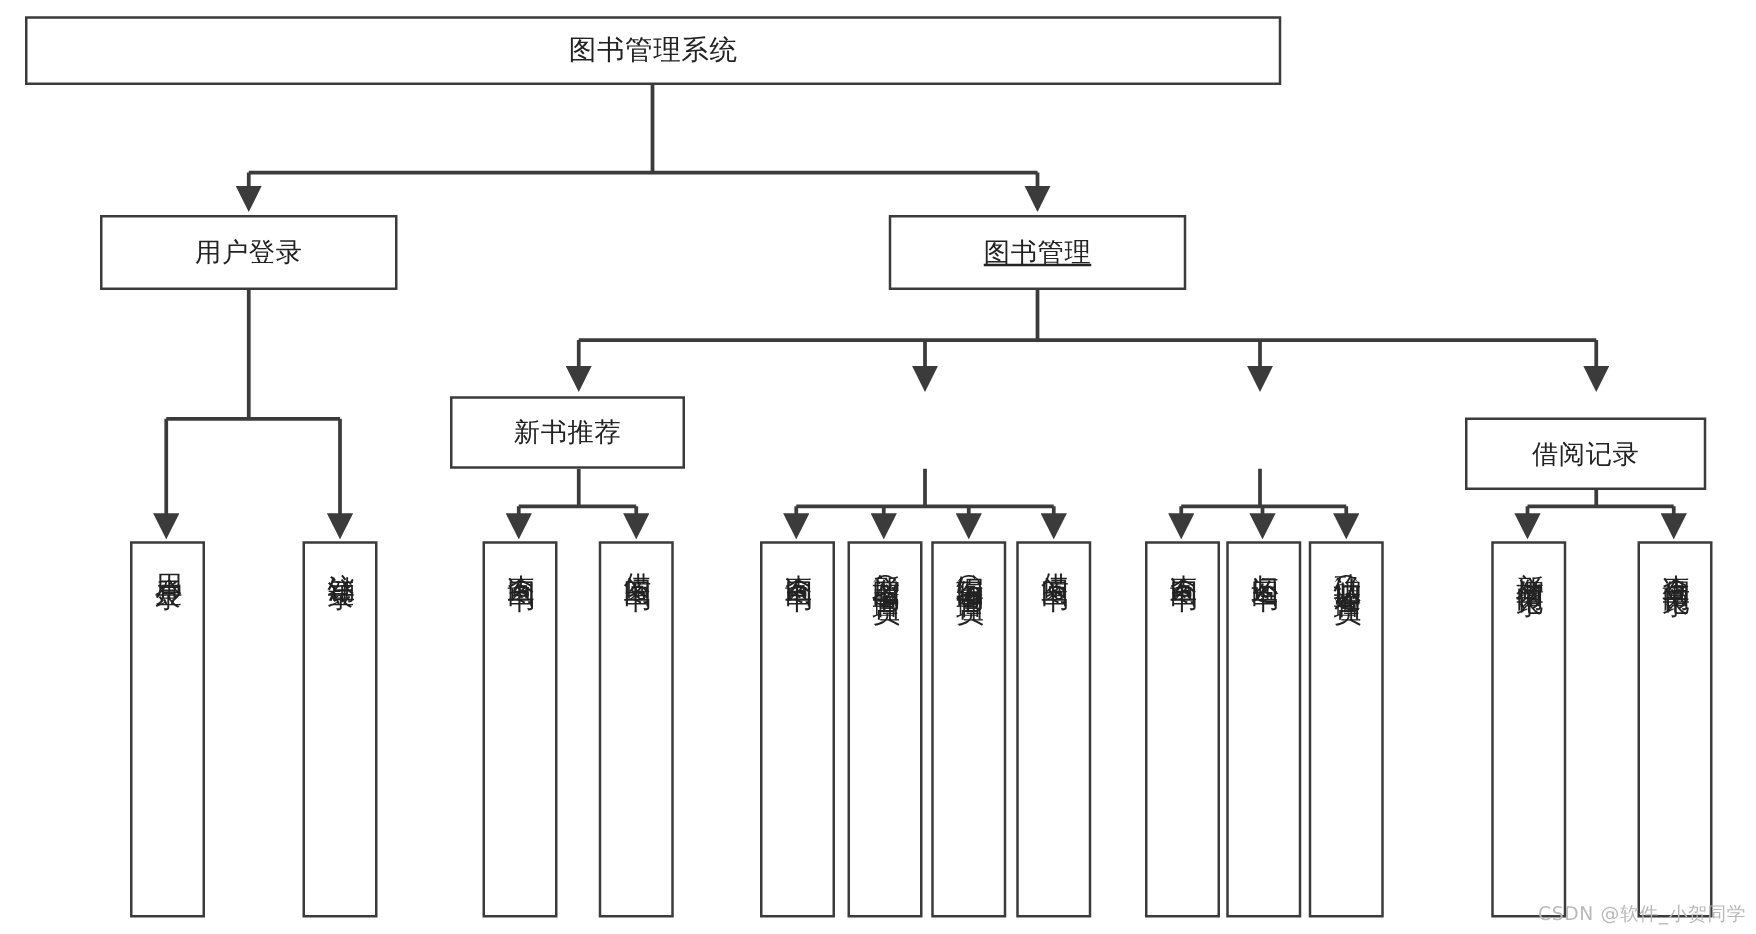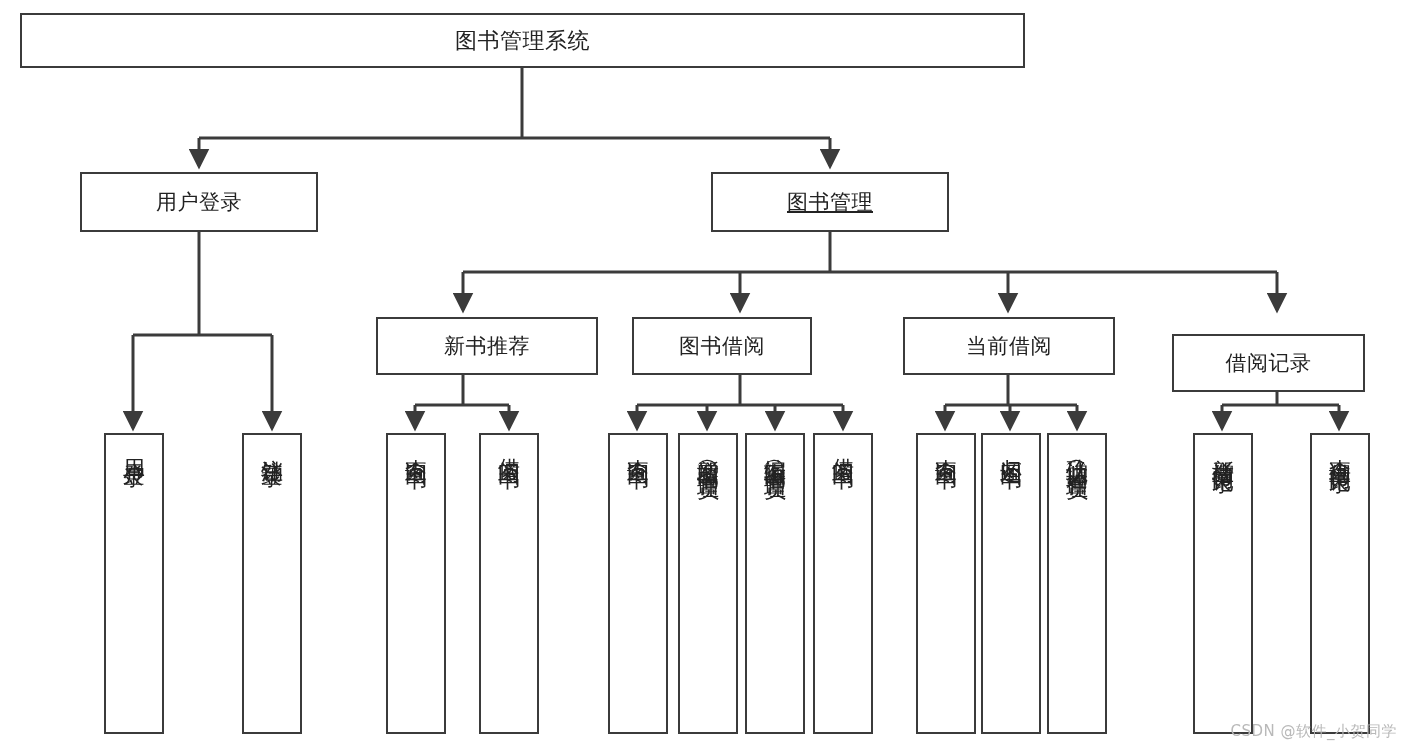--- a/index.html
+++ b/index.html
@@ -135,28 +135,22 @@
     <span class="label">图书管理系统</span>
   </div>
 
   <div class="node horiz" style="left:80px; top:172px; width:238px; height:60px;">
     <span class="label">用户登录</span>
   </div>
   <div class="node horiz" style="left:711px; top:172px; width:238px; height:60px;text-decoration:underline;">
     <span class="label">图书管理</span>
   </div>
 
-  <div class="node horiz" style="left:360px; top:317px; width:222px; height:58px;margin-left:16px;">
+  <div class="node horiz" style="left:360px; top:317px; width:188px; height:58px;">
     <span class="label">新书推荐</span>
-  </div>
-  <div class="node horiz" style="left:632px; top:317px; width:180px; height:58px;">
-    <span class="label">图书借阅</span>
-  </div>
-  <div class="node horiz" style="left:903px; top:317px; width:212px; height:58px;">
-    <span class="label">当前借阅</span>
   </div>
   <div class="node horiz" style="left:1172px; top:334px; width:193px; height:58px;font-family:Liberation Serif, serif;">
     <span class="label">借阅记录</span>
   </div>
 
   <div class="node vert" style="left:104px; top:433px; width:60px; height:301px;">
     <span class="label">用户登录</span>
   </div>
   <div class="node vert" style="left:242px; top:433px; width:60px; height:301px;">
     <span class="label">注销登录</span>

